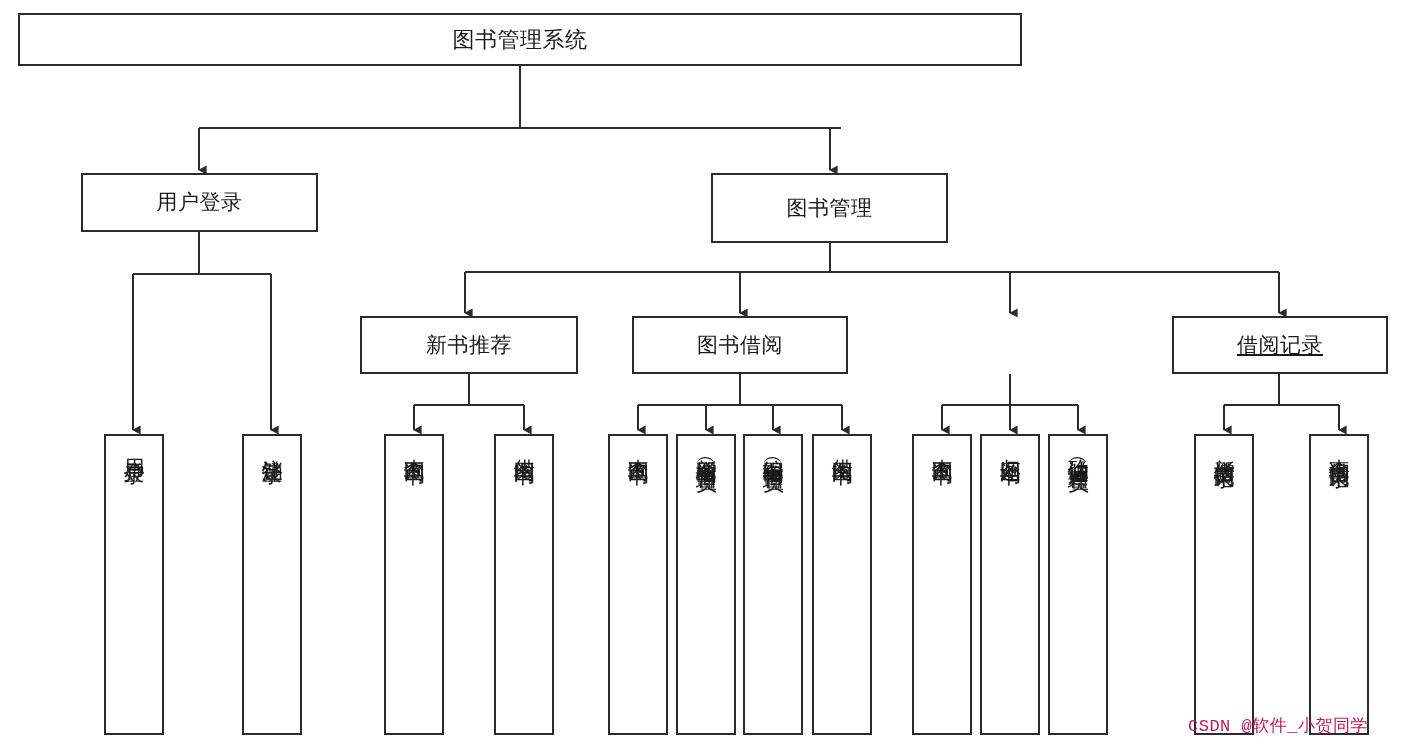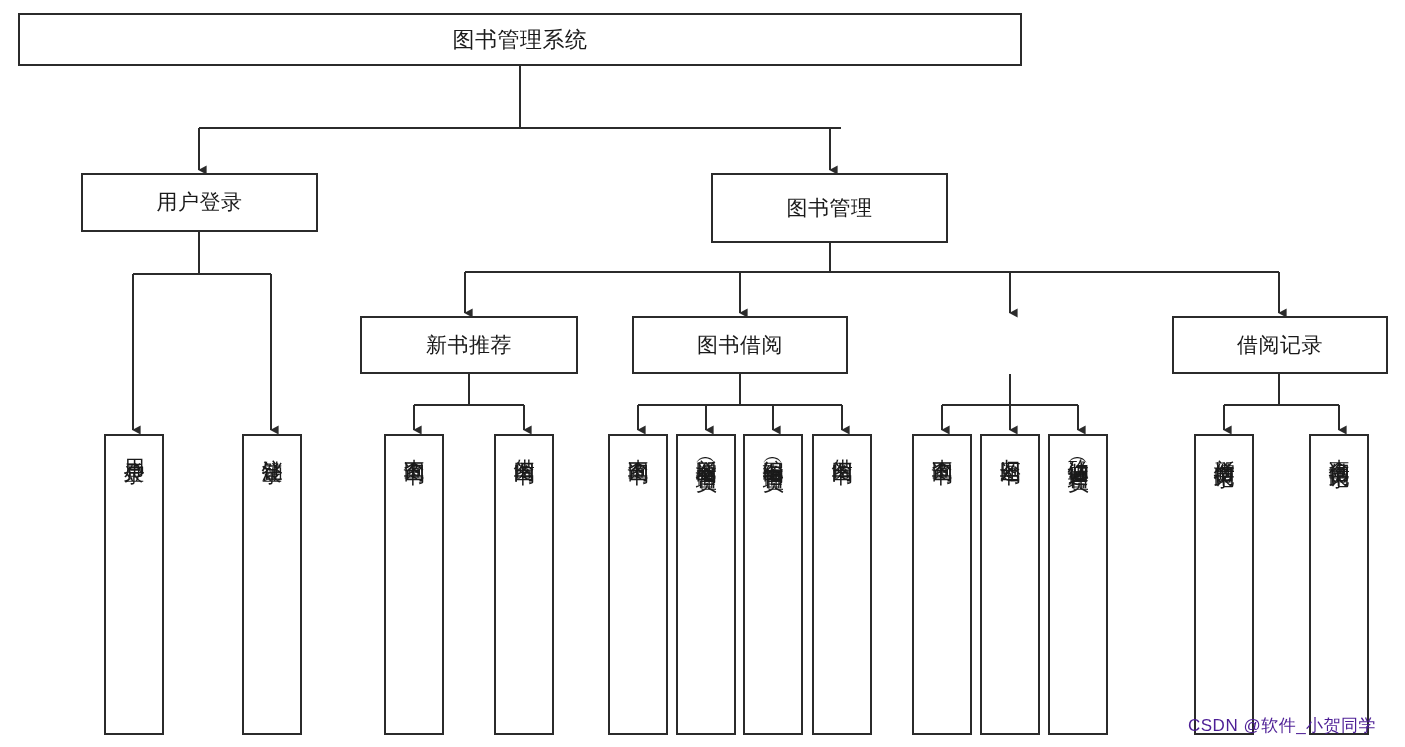--- a/index.html
+++ b/index.html
@@ -66,24 +66,24 @@
     max-height: 288px;
   }
   .node.leaf.tall .node-label {
     max-height: 288px;
   }
   #watermark {
     position: absolute;
     left: 1188px;
     top: 714px;
     font-size: 17px;
-    color: #4c1d95;
+    color: #be185d;
     white-space: nowrap;
     letter-spacing: 0.5px;
-    font-family: Liberation Sans, sans-serif;
+    font-family: Liberation Mono, monospace;
   }
 </style>
 </head>
 <body>
 
 <div id="diagram-root">
 
   <svg id="edges-layer" width="1405" height="747" viewBox="0 0 1405 747" xmlns="http://www.w3.org/2000/svg">
     <defs>
       <marker id="arrow" markerWidth="10" markerHeight="10" refX="4.6" refY="7.6" orient="auto" markerUnits="userSpaceOnUse">
@@ -144,21 +144,21 @@
   <div class="node horiz" style="left:711px; top:173px; width:237px; height:70px;">
     <span class="node-label">图书管理</span>
   </div>
 
   <div class="node horiz" style="left:360px; top:316px; width:218px; height:58px;">
     <span class="node-label">新书推荐</span>
   </div>
   <div class="node horiz" style="left:632px; top:316px; width:216px; height:58px;">
     <span class="node-label">图书借阅</span>
   </div>
-  <div class="node horiz" style="left:1172px; top:316px; width:216px; height:58px;">
+  <div class="node horiz" style="left:1172px; top:316px; width:216px; height:58px;text-decoration:underline;">
     <span class="node-label">借阅记录</span>
   </div>
 
   <div class="node leaf" style="left:104px; top:434px; width:60px; height:301px;">
     <span class="node-label">用户登录</span>
   </div>
   <div class="node leaf" style="left:242px; top:434px; width:60px; height:301px;">
     <span class="node-label">注销登录</span>
   </div>
 

